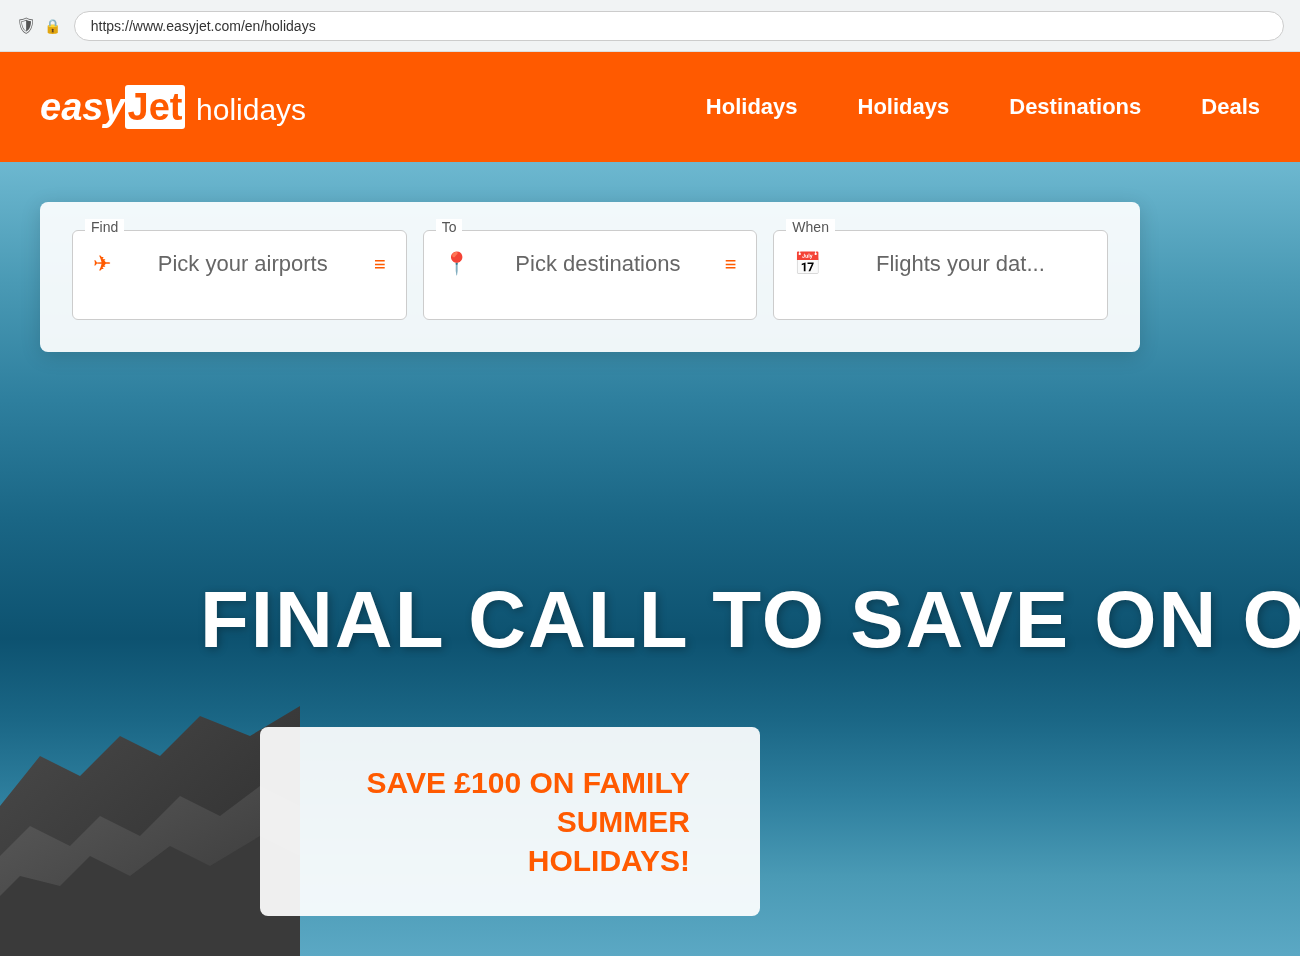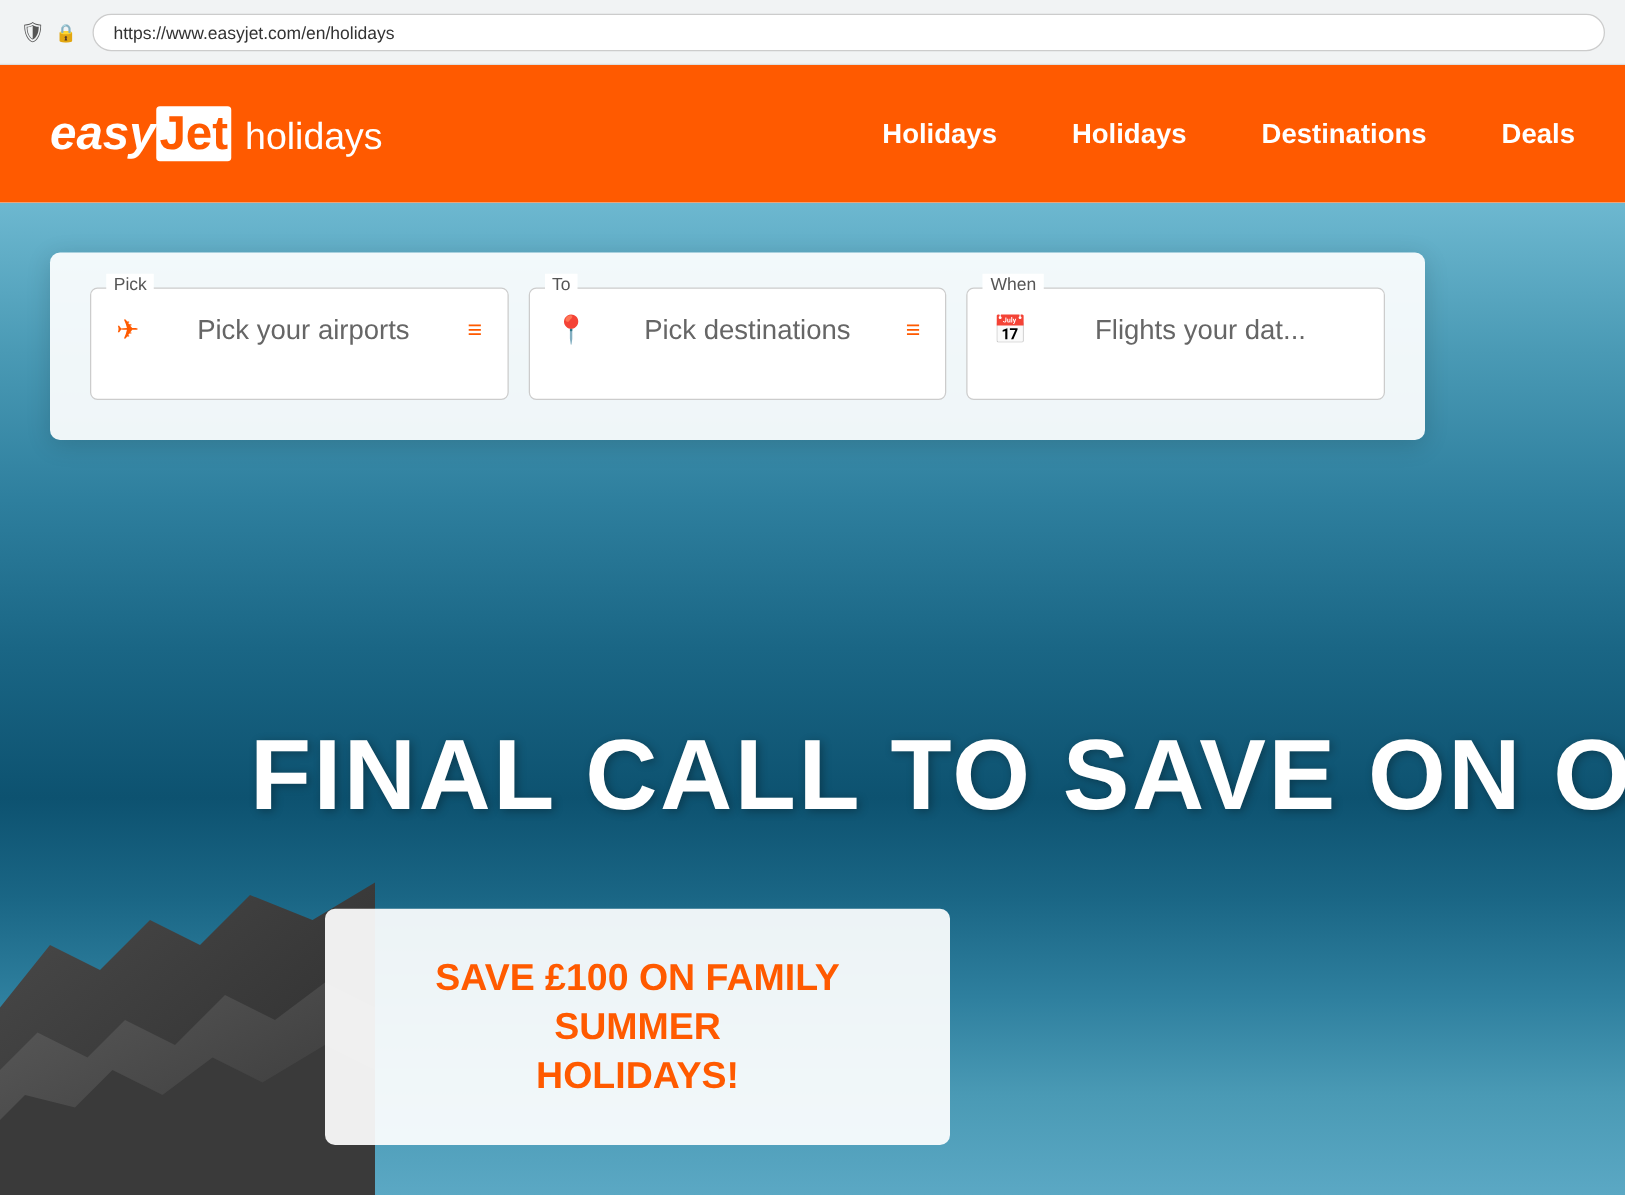--- a/index.html
+++ b/index.html
@@ -185,21 +185,21 @@
     }
 
     
     .promo-card {
       position: absolute;
       bottom: 40px;
       left: 260px;
       background: rgba(255,255,255,0.92);
       border-radius: 8px;
       padding: 36px 70px;
-      text-align: center;
+      text-align: right;
       width: 500px;
     }
     .promo-text {
       color: #ff5a00;
       font-size: 30px;
       font-weight: 900;
       text-transform: uppercase;
       line-height: 1.3;
     }
 
@@ -257,21 +257,21 @@
         </linearGradient>
       </defs>
       <polygon points="0,400 0,250 40,200 80,220 120,180 160,200 200,160 250,180 300,150 300,400" fill="url(#rock1)"></polygon>
       <polygon points="0,400 0,300 30,270 70,290 100,260 140,280 180,240 220,260 260,230 300,250 300,400" fill="url(#rock2)"></polygon>
       <polygon points="0,400 0,340 20,320 60,330 90,300 130,320 170,290 210,310 260,280 300,300 300,400" fill="#3a3a3a"></polygon>
     </svg>
 
     <div class="search-widget">
 
       <div class="search-field">
-        <span class="search-field-label">Pick</span>
+        <span class="search-field-label">Find</span>
         <div class="search-field-content">
           <span class="field-icon">✈</span>
           <span class="field-text">Pick your airports</span>
           <span class="list-icon">≡</span>
         </div>
       </div>
 
       <div class="search-field">
         <span class="search-field-label">To</span>
         <div class="search-field-content">

